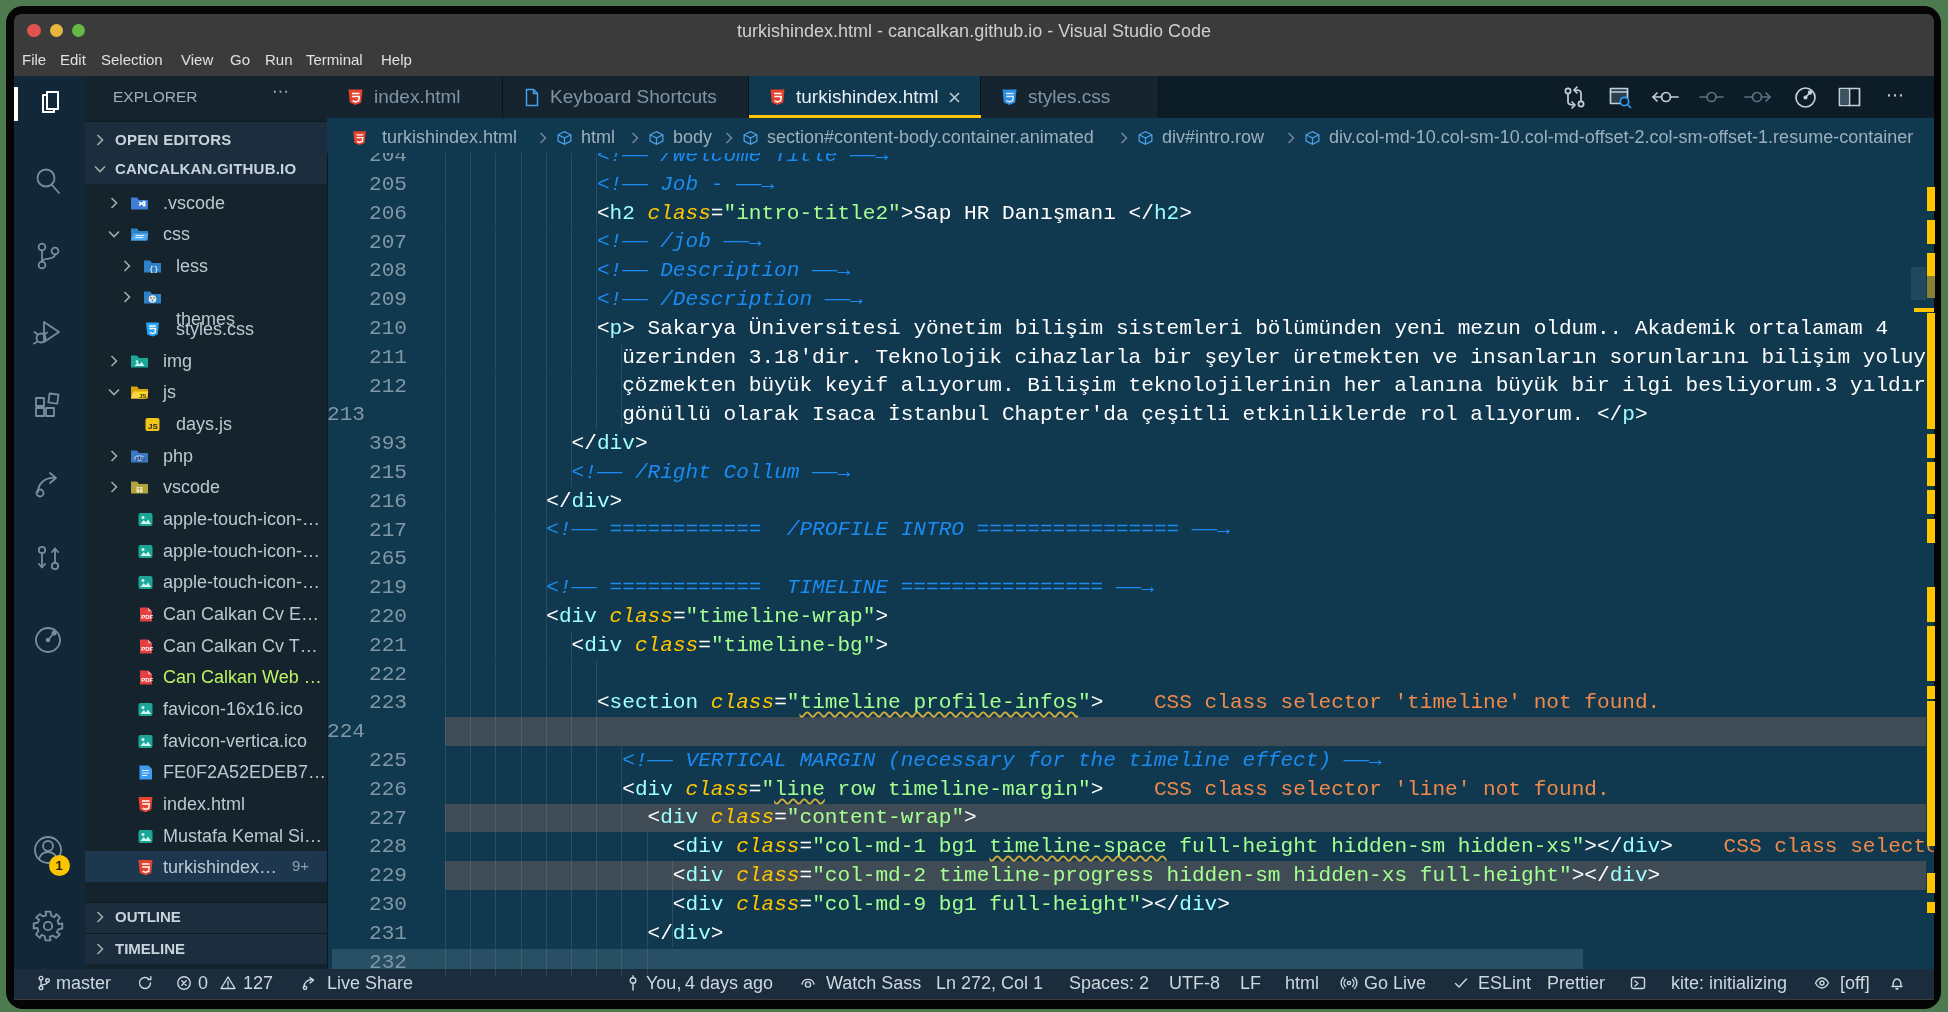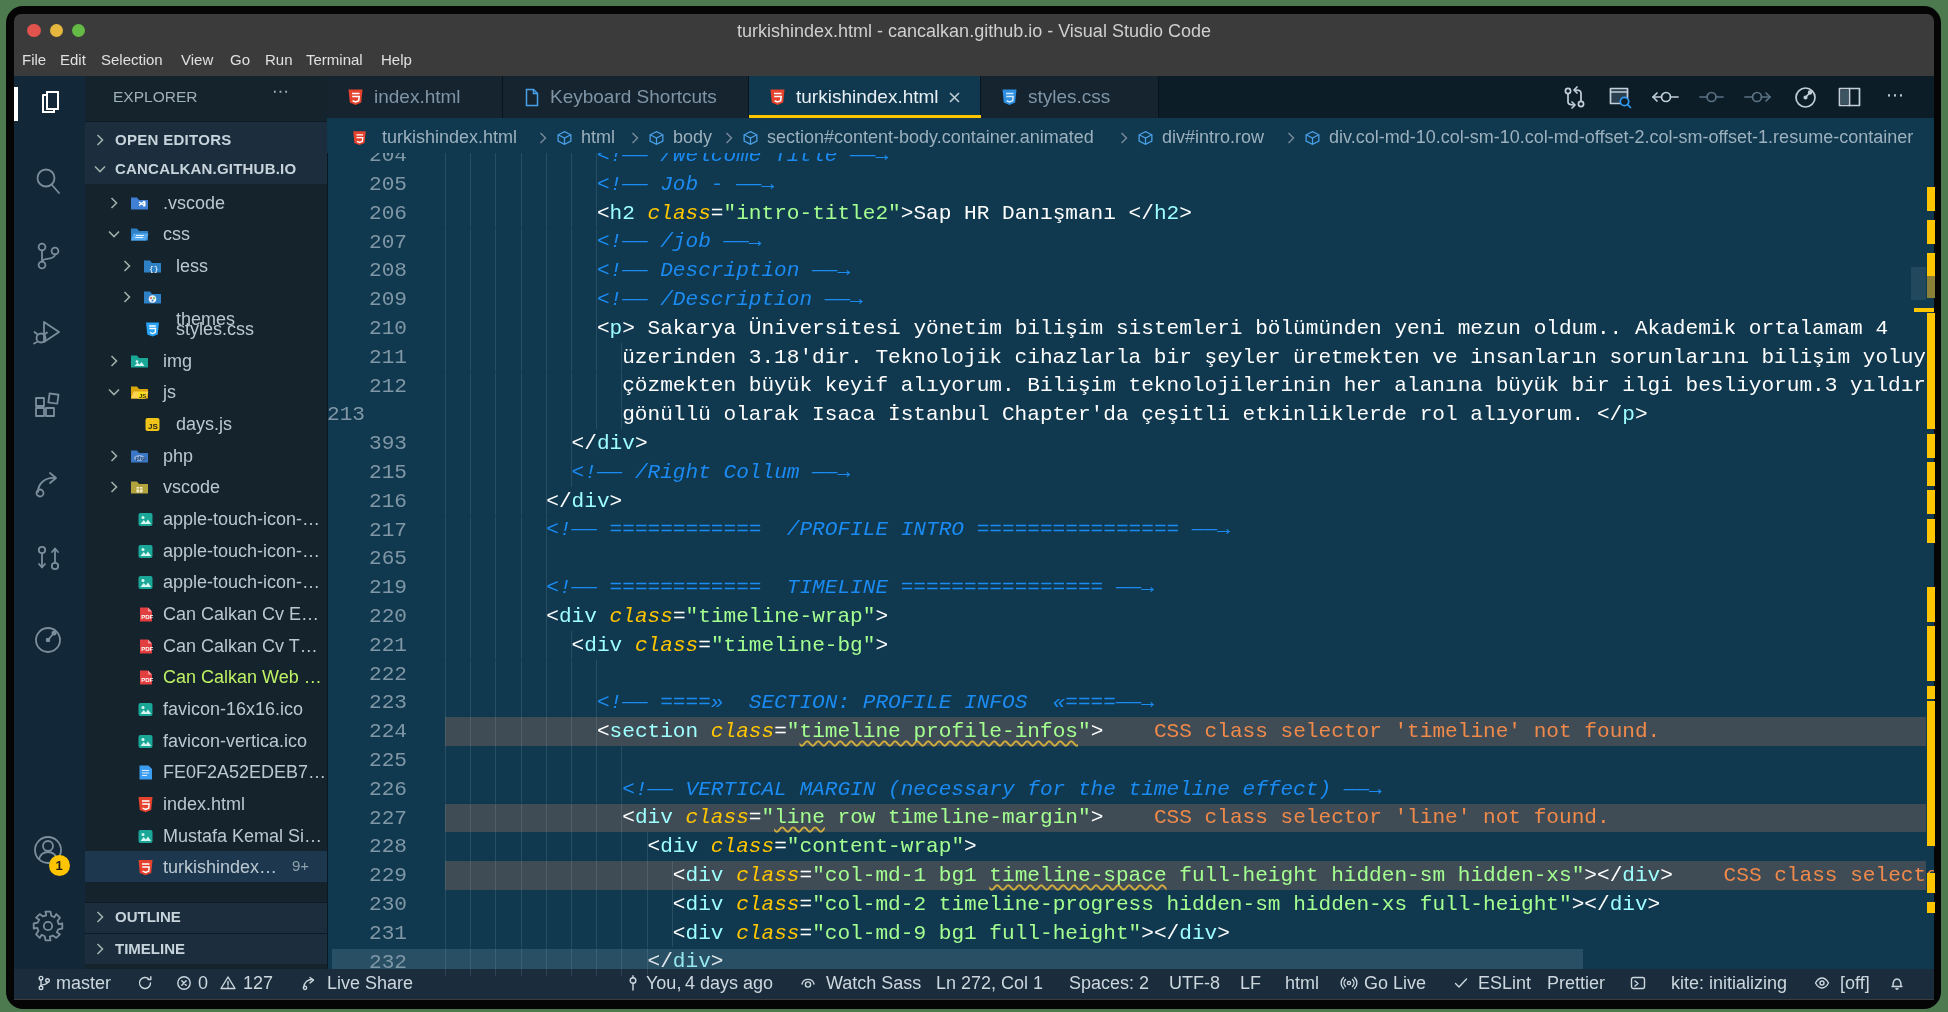--- a/index.html
+++ b/index.html
@@ -377,21 +377,21 @@
 <div style="position:absolute;left:327px;top:429.1px;width:80px;height:28.8px;text-align:right;color:#8097a6;font:21.1px/28.8px 'Liberation Mono',monospace">393</div>
 <div style="position:absolute;left:327px;top:457.9px;width:80px;height:28.8px;text-align:right;color:#8097a6;font:21.1px/28.8px 'Liberation Mono',monospace">215</div>
 <div style="position:absolute;left:327px;top:486.70000000000005px;width:80px;height:28.8px;text-align:right;color:#8097a6;font:21.1px/28.8px 'Liberation Mono',monospace">216</div>
 <div style="position:absolute;left:327px;top:515.5px;width:80px;height:28.8px;text-align:right;color:#8097a6;font:21.1px/28.8px 'Liberation Mono',monospace">217</div>
 <div style="position:absolute;left:327px;top:544.3px;width:80px;height:28.8px;text-align:right;color:#8097a6;font:21.1px/28.8px 'Liberation Mono',monospace">265</div>
 <div style="position:absolute;left:327px;top:573.1px;width:80px;height:28.8px;text-align:right;color:#8097a6;font:21.1px/28.8px 'Liberation Mono',monospace">219</div>
 <div style="position:absolute;left:327px;top:601.9px;width:80px;height:28.8px;text-align:right;color:#8097a6;font:21.1px/28.8px 'Liberation Mono',monospace">220</div>
 <div style="position:absolute;left:327px;top:630.7px;width:80px;height:28.8px;text-align:right;color:#8097a6;font:21.1px/28.8px 'Liberation Mono',monospace">221</div>
 <div style="position:absolute;left:327px;top:659.5px;width:80px;height:28.8px;text-align:right;color:#8097a6;font:21.1px/28.8px 'Liberation Mono',monospace">222</div>
 <div style="position:absolute;left:327px;top:688.3000000000001px;width:80px;height:28.8px;text-align:right;color:#8097a6;font:21.1px/28.8px 'Liberation Mono',monospace">223</div>
-<div style="position:absolute;left:327px;top:717.1px;width:80px;height:28.8px;text-align:right;color:#8097a6;font:21.1px/28.8px 'Liberation Mono',monospace">224</div>
+<div style="position:absolute;left:327px;top:717.1px;width:80px;height:28.8px;color:#8097a6;font:21.1px/28.8px 'Liberation Mono',monospace">224</div>
 <div style="position:absolute;left:327px;top:745.9000000000001px;width:80px;height:28.8px;text-align:right;color:#8097a6;font:21.1px/28.8px 'Liberation Mono',monospace">225</div>
 <div style="position:absolute;left:327px;top:774.7px;width:80px;height:28.8px;text-align:right;color:#8097a6;font:21.1px/28.8px 'Liberation Mono',monospace">226</div>
 <div style="position:absolute;left:327px;top:803.5px;width:80px;height:28.8px;text-align:right;color:#8097a6;font:21.1px/28.8px 'Liberation Mono',monospace">227</div>
 <div style="position:absolute;left:327px;top:832.3000000000001px;width:80px;height:28.8px;text-align:right;color:#8097a6;font:21.1px/28.8px 'Liberation Mono',monospace">228</div>
 <div style="position:absolute;left:327px;top:861.1px;width:80px;height:28.8px;text-align:right;color:#8097a6;font:21.1px/28.8px 'Liberation Mono',monospace">229</div>
 <div style="position:absolute;left:327px;top:889.9000000000001px;width:80px;height:28.8px;text-align:right;color:#8097a6;font:21.1px/28.8px 'Liberation Mono',monospace">230</div>
 <div style="position:absolute;left:327px;top:918.7px;width:80px;height:28.8px;text-align:right;color:#8097a6;font:21.1px/28.8px 'Liberation Mono',monospace">231</div>
 <div style="position:absolute;left:327px;top:947.5px;width:80px;height:28.8px;text-align:right;color:#8097a6;font:21.1px/28.8px 'Liberation Mono',monospace">232</div>
 <div style="position:absolute;left:445px;top:141.1px;width:1489px;height:835.2px;overflow:hidden;">
     <pre style="font:21.1px/28.8px 'Liberation Mono',monospace;color:#fff;">            <span class="c">&lt;!—— /Welcome Title ——→</span>
@@ -406,21 +406,20 @@
               gönüllü olarak Isaca İstanbul Chapter'da çeşitli etkinliklerde rol alıyorum. &lt;/<span class="t">p</span>&gt;
           &lt;/<span class="t">div</span>&gt;
           <span class="c">&lt;!—— /Right Collum ——→</span>
         &lt;/<span class="t">div</span>&gt;
         <span class="c">&lt;!—— ============  /PROFILE INTRO ================ ——→</span>
 
         <span class="c">&lt;!—— ============  TIMELINE ================ ——→</span>
         &lt;<span class="t">div</span> <span class="a">class</span>=<span class="s">"timeline-wrap"</span>&gt;
           &lt;<span class="t">div</span> <span class="a">class</span>=<span class="s">"timeline-bg"</span>&gt;
 
-            <span class="c">&lt;!—— ====»  SECTION: PROFILE INFOS  «====——→</span>
             &lt;<span class="t">section</span> <span class="a">class</span>=<span class="s">"<span class="w">timeline profile-infos</span>"</span>&gt;    <span class="e">CSS class selector 'timeline' not found.</span>
 
               <span class="c">&lt;!—— VERTICAL MARGIN (necessary for the timeline effect) ——→</span>
               &lt;<span class="t">div</span> <span class="a">class</span>=<span class="s">"<span class="w">line</span> row timeline-margin"</span>&gt;    <span class="e">CSS class selector 'line' not found.</span>
                 &lt;<span class="t">div</span> <span class="a">class</span>=<span class="s">"content-wrap"</span>&gt;
                   &lt;<span class="t">div</span> <span class="a">class</span>=<span class="s">"col-md-1 bg1 <span class="w">timeline-space</span> full-height hidden-sm hidden-xs"</span>&gt;&lt;/<span class="t">div</span>&gt;    <span class="e">CSS class selecto</span>
                   &lt;<span class="t">div</span> <span class="a">class</span>=<span class="s">"col-md-2 timeline-progress hidden-sm hidden-xs full-height"</span>&gt;&lt;/<span class="t">div</span>&gt;
                   &lt;<span class="t">div</span> <span class="a">class</span>=<span class="s">"col-md-9 bg1 full-height"</span>&gt;&lt;/<span class="t">div</span>&gt;
                 &lt;/<span class="t">div</span>&gt;</pre>
   </div>

